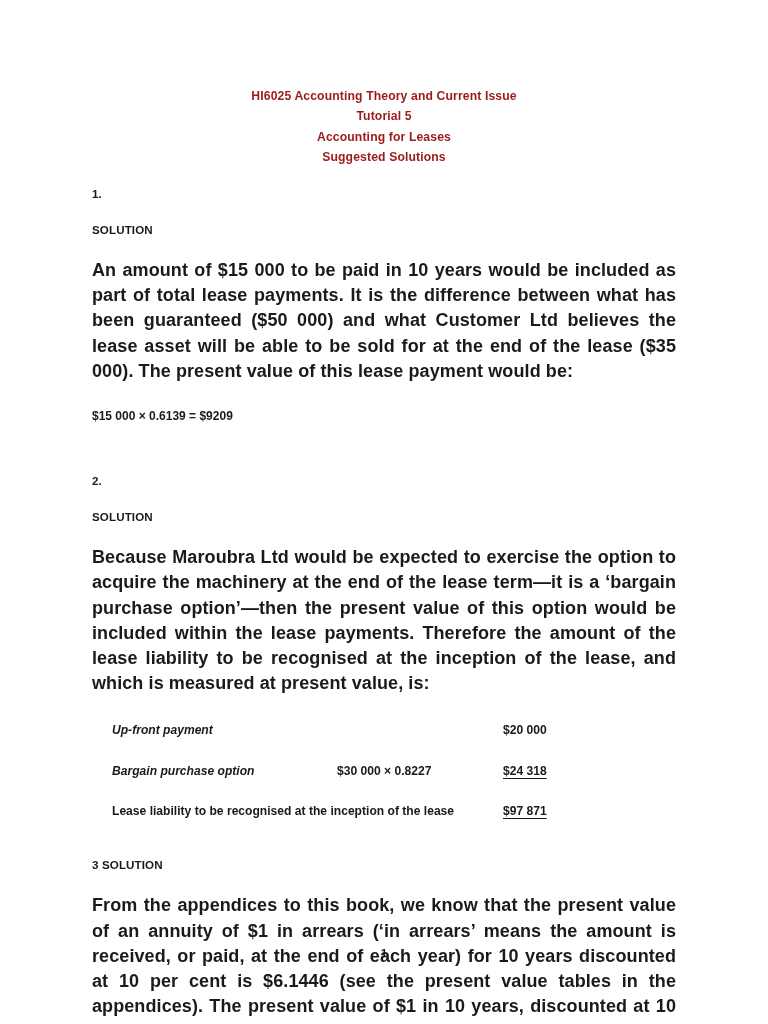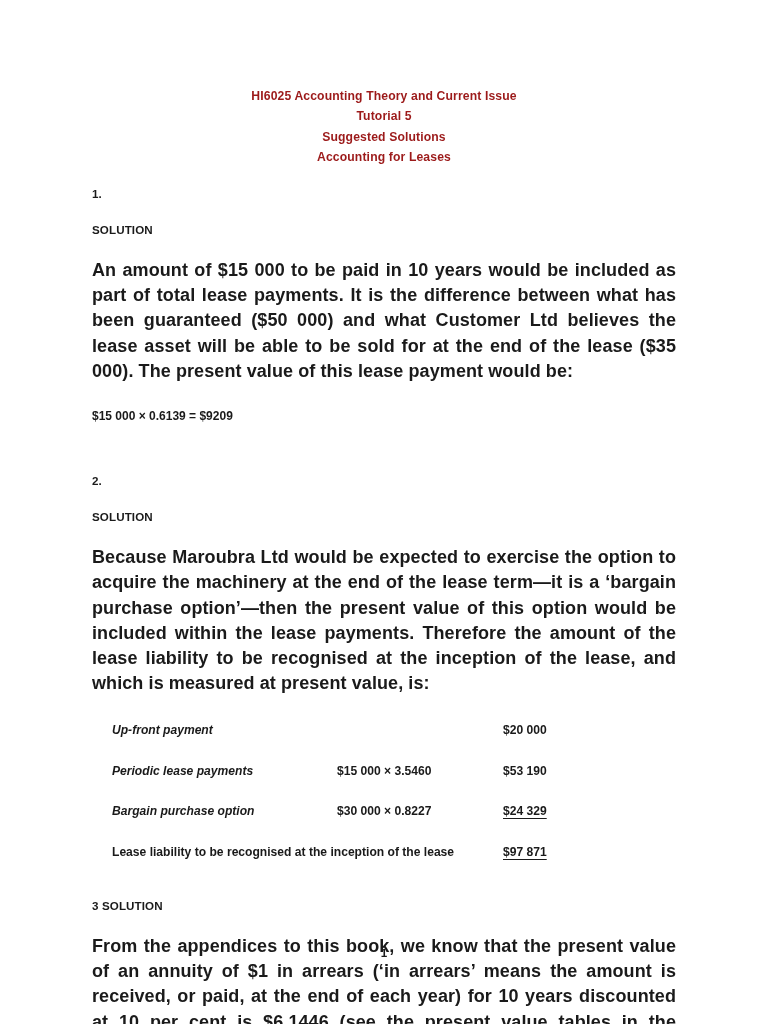--- a/index.html
+++ b/index.html
@@ -116,22 +116,22 @@
   }
 </style>
 </head>
 <body>
 
 <div class="page">
 
   <div class="title-block">
     <div class="title-line">HI6025 Accounting Theory and Current Issue</div>
     <div class="title-line">Tutorial 5</div>
+    <div class="title-line">Accounting for Leases</div>
     <div class="title-line">Suggested Solutions</div>
-    <div class="title-line">Accounting for Leases</div>
   </div>
 
   <div class="content">
 
     <div class="num-heading">1.</div>
     <div class="sol-heading">SOLUTION</div>
     <p class="body">An amount of $15 000 to be paid in 10 years would be included as part of total lease payments. It is the difference between what has been guaranteed ($50 000) and what Customer Ltd believes the lease asset will be able to be sold for at the end of the lease ($35 000). The present value of this lease payment would be:</p>
     <div class="calc-line">$15 000 × 0.6139 = $9209</div>
 
     <div class="gap-lg"></div>
@@ -143,28 +143,23 @@
     <div class="gap-sm"></div>
 
     <table class="pay-table">
       <tbody>
         <tr>
           <td class="col-label">Up-front payment</td>
           <td class="col-calc"></td>
           <td class="col-amount">$20 000</td>
         </tr>
         <tr>
-          <td class="col-label">Periodic lease payments</td>
-          <td class="col-calc">$15 000 × 3.5460</td>
-          <td class="col-amount">$53 190</td>
-        </tr>
-        <tr>
           <td class="col-label">Bargain purchase option</td>
           <td class="col-calc">$30 000 × 0.8227</td>
-          <td class="col-amount u">$24 329</td>
+          <td class="col-amount u">$24 318</td>
         </tr>
         <tr class="last">
           <td class="label-wide" colspan="2">Lease liability to be recognised at the inception of the lease</td>
           <td class="col-amount u">$97 871</td>
         </tr>
       </tbody>
     </table>
 
     <div class="gap-lg"></div>
     <div class="gap-md"></div>

